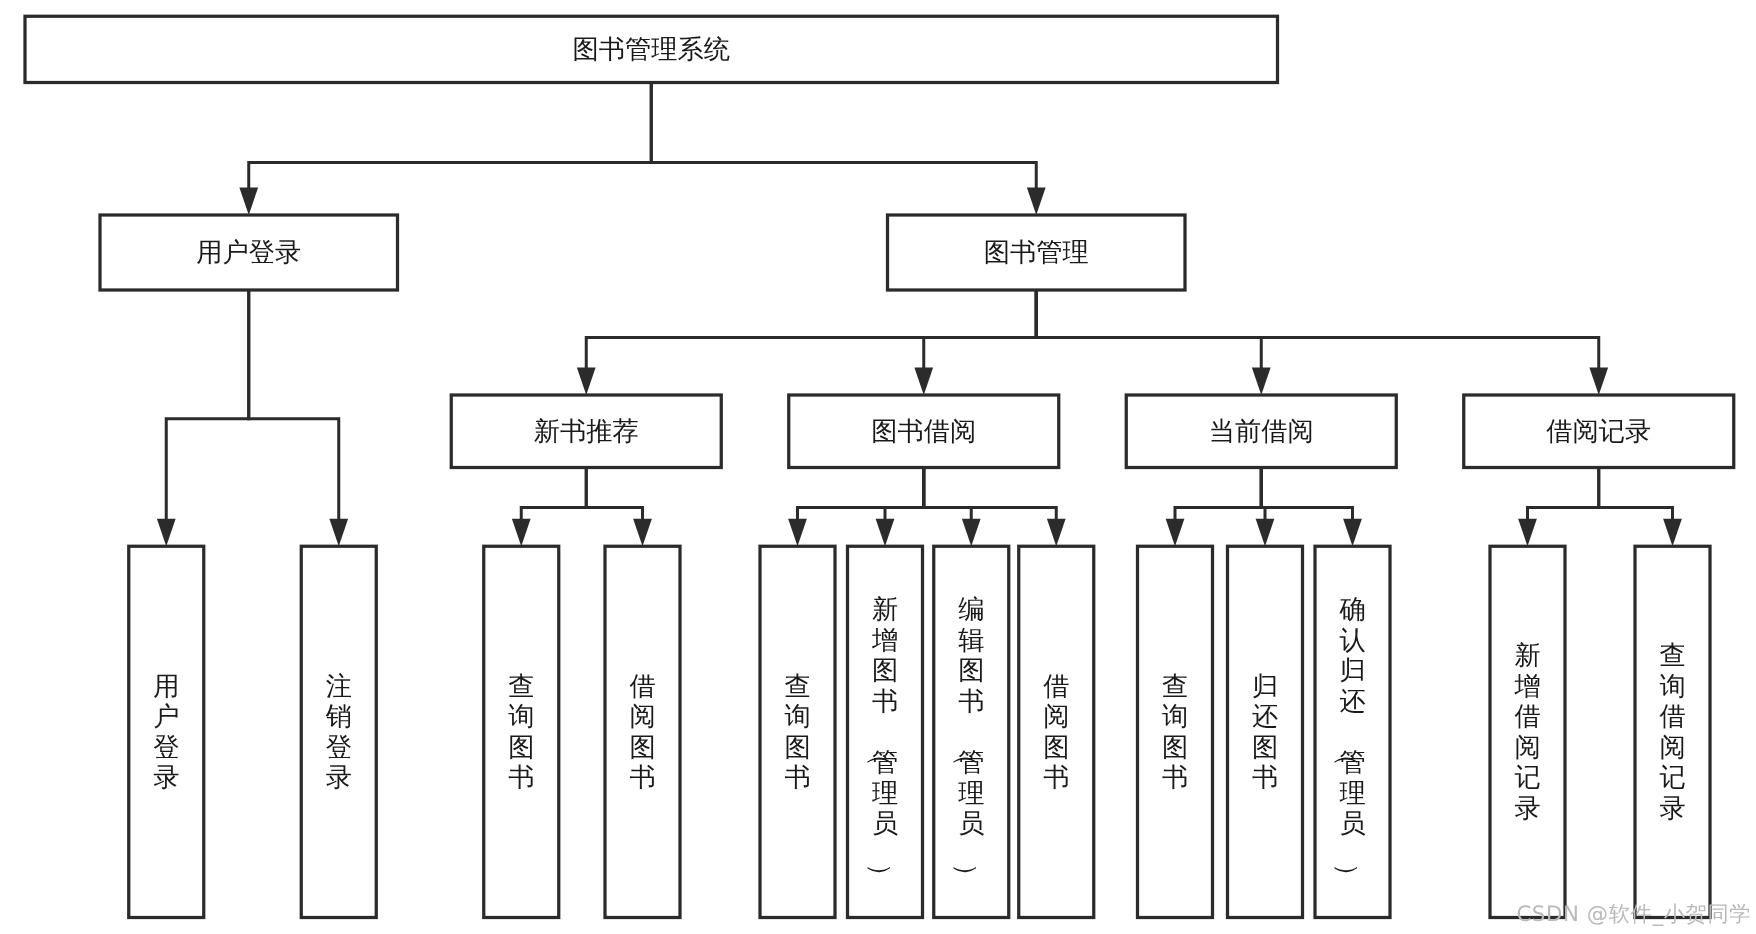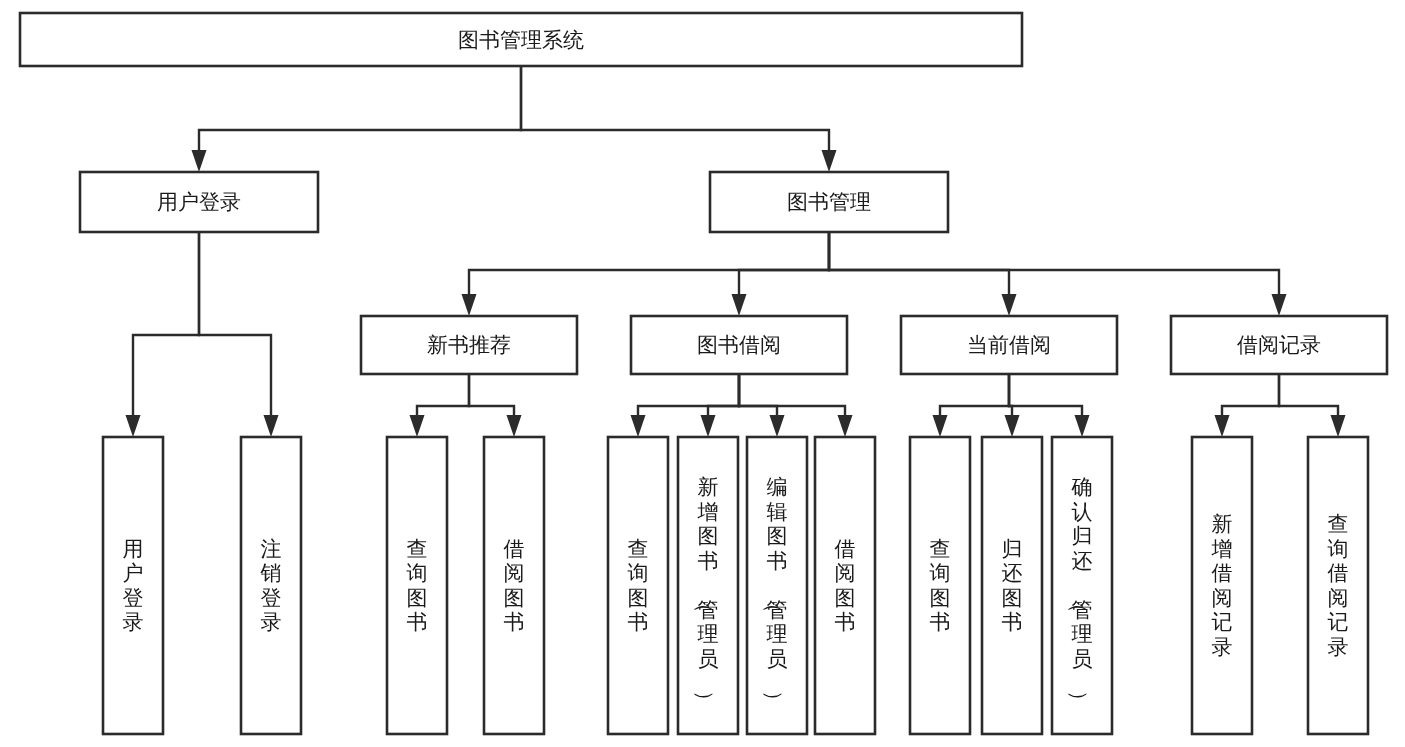--- a/index.html
+++ b/index.html
@@ -186,13 +186,14 @@
         <g>
           <rect x="1192" y="437" width="60" height="297" class="node-box"></rect>
           <text x="1222" y="531.11" class="node-label-v"><tspan x="1222" dy="0">新</tspan><tspan x="1222" dy="24.5">增</tspan><tspan x="1222" dy="24.5">借</tspan><tspan x="1222" dy="24.5">阅</tspan><tspan x="1222" dy="24.5">记</tspan><tspan x="1222" dy="24.5">录</tspan></text>
         </g>
         <g>
           <rect x="1308" y="437" width="60" height="297" class="node-box"></rect>
           <text x="1338" y="531.11" class="node-label-v"><tspan x="1338" dy="0">查</tspan><tspan x="1338" dy="24.5">询</tspan><tspan x="1338" dy="24.5">借</tspan><tspan x="1338" dy="24.5">阅</tspan><tspan x="1338" dy="24.5">记</tspan><tspan x="1338" dy="24.5">录</tspan></text>
         </g>
       </g>
   </svg>
+  <div class="watermark">CSDN @软件_小贺同学</div>
 </div>
 
 </body></html>

